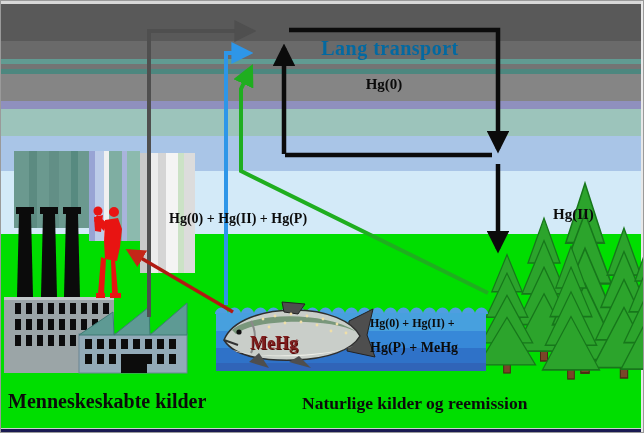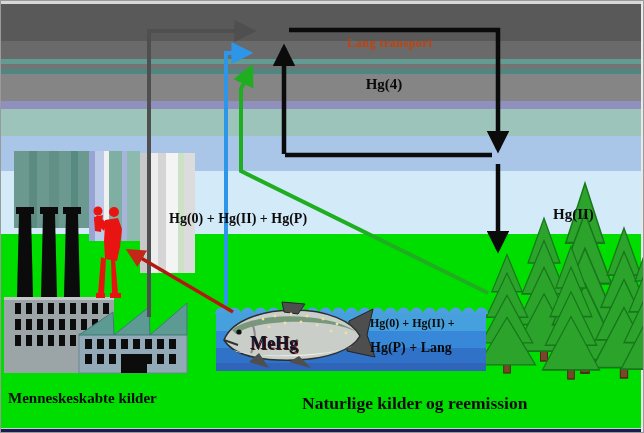--- a/index.html
+++ b/index.html
@@ -22,29 +22,29 @@
   .b10{top:170px;height:63px;background:#D3EAF8;}
   .grass{top:233px;height:194px;background:#00DE00;}
   .ground-hair{top:427px;height:1px;background:#cfcfcf;}
   .ground-line{top:428px;height:3px;background:#1A1A52;}
   .ground-foot{top:431px;height:2px;background:#F2F2F2;}
   .right-strip{position:absolute;top:0;right:0;width:2px;height:100%;background:#E8E8E8;}
 
   svg.scene{position:absolute;left:0;top:0;z-index:3;}
 
   .lbl{position:absolute;z-index:5;font-weight:bold;color:#0b0b0b;line-height:1.1;white-space:nowrap;}
-  .lbl-lang{left:316px;top:36px;width:146px;text-align:center;font-size:12px;color:#c2410c;letter-spacing:0.5px;}
+  .lbl-lang{left:316px;top:36px;width:146px;text-align:center;font-size:20px;color:#0369a1;letter-spacing:0.5px;}
   .lbl-hg0{left:352px;top:75px;width:62px;text-align:center;font-size:15px;}
   .lbl-emission{left:168px;top:210px;font-size:14px;}
   .lbl-hg2{left:508px;top:205px;font-size:15px;margin-left:44px;}
   .lbl-bioakk{left:262px;top:271px;width:164px;text-align:center;font-size:17px;}
   .lbl-fish1{left:369px;top:316px;font-size:12px;}
   .lbl-fish2{left:369px;top:339px;font-size:14px;}
-  .lbl-mehg{left:249px;top:333px;font-size:18px;color:#0f172a;text-shadow:1px 1px 0 #5A0808;}
-  .lbl-bl{left:7px;top:389px;font-size:15px;}
+  .lbl-mehg{left:249px;top:333px;font-size:18px;color:#7f1d1d;text-shadow:1px 1px 0 #5A0808;}
+  .lbl-bl{left:7px;top:389px;font-size:20px;}
   .lbl-br{left:301px;top:393px;font-size:17.5px;}
 </style>
 </head>
 <body>
 
 <div class="stage">
 
   <div class="band top-strip"></div>
   <div class="band b1"></div>
   <div class="band b2"></div>
@@ -194,22 +194,22 @@
       <path d="M487,292 L240,170 L240,88 L250,67" stroke="#1FAE1F" stroke-width="4" marker-end="url(#mGreen)"></path>
       <path d="M283,153 L283,47" stroke="#0B0B0B" stroke-width="4.5" marker-end="url(#mBlack)"></path>
       <path d="M288,29 L497,29 L497,148" stroke="#0B0B0B" stroke-width="4.5" marker-end="url(#mBlack)"></path>
       <path d="M284,154 L491,154" stroke="#0B0B0B" stroke-width="4.5"></path>
       <path d="M497,163 L497,248" stroke="#0B0B0B" stroke-width="4.5" marker-end="url(#mBlack)"></path>
       <path d="M232,311 L128,250" stroke="#B01A12" stroke-width="3.5" marker-end="url(#mRed)"></path>
     </g>
   </svg>
 
   <div class="lbl lbl-lang">Lang transport</div>
-  <div class="lbl lbl-hg0">Hg(4)</div>
+  <div class="lbl lbl-hg0">Hg(0)</div>
   <div class="lbl lbl-emission">Hg(0) + Hg(II) + Hg(P)</div>
   <div class="lbl lbl-hg2">Hg(II)</div>
   <div class="lbl lbl-fish1">Hg(0) + Hg(II) +</div>
-  <div class="lbl lbl-fish2">Hg(P) + Lang</div>
+  <div class="lbl lbl-fish2">Hg(P) + MeHg</div>
   <div class="lbl lbl-mehg">MeHg</div>
   <div class="lbl lbl-bl">Menneskeskabte kilder</div>
   <div class="lbl lbl-br">Naturlige kilder og reemission</div>
 
 </div>
 
 </body></html>

